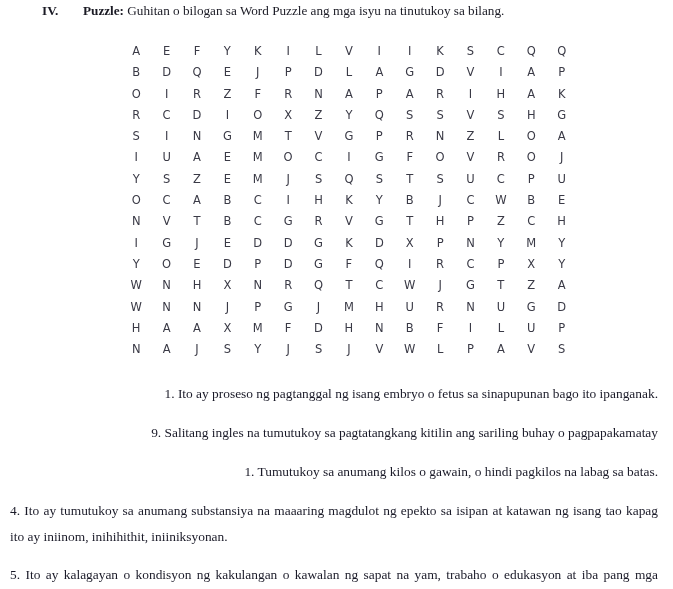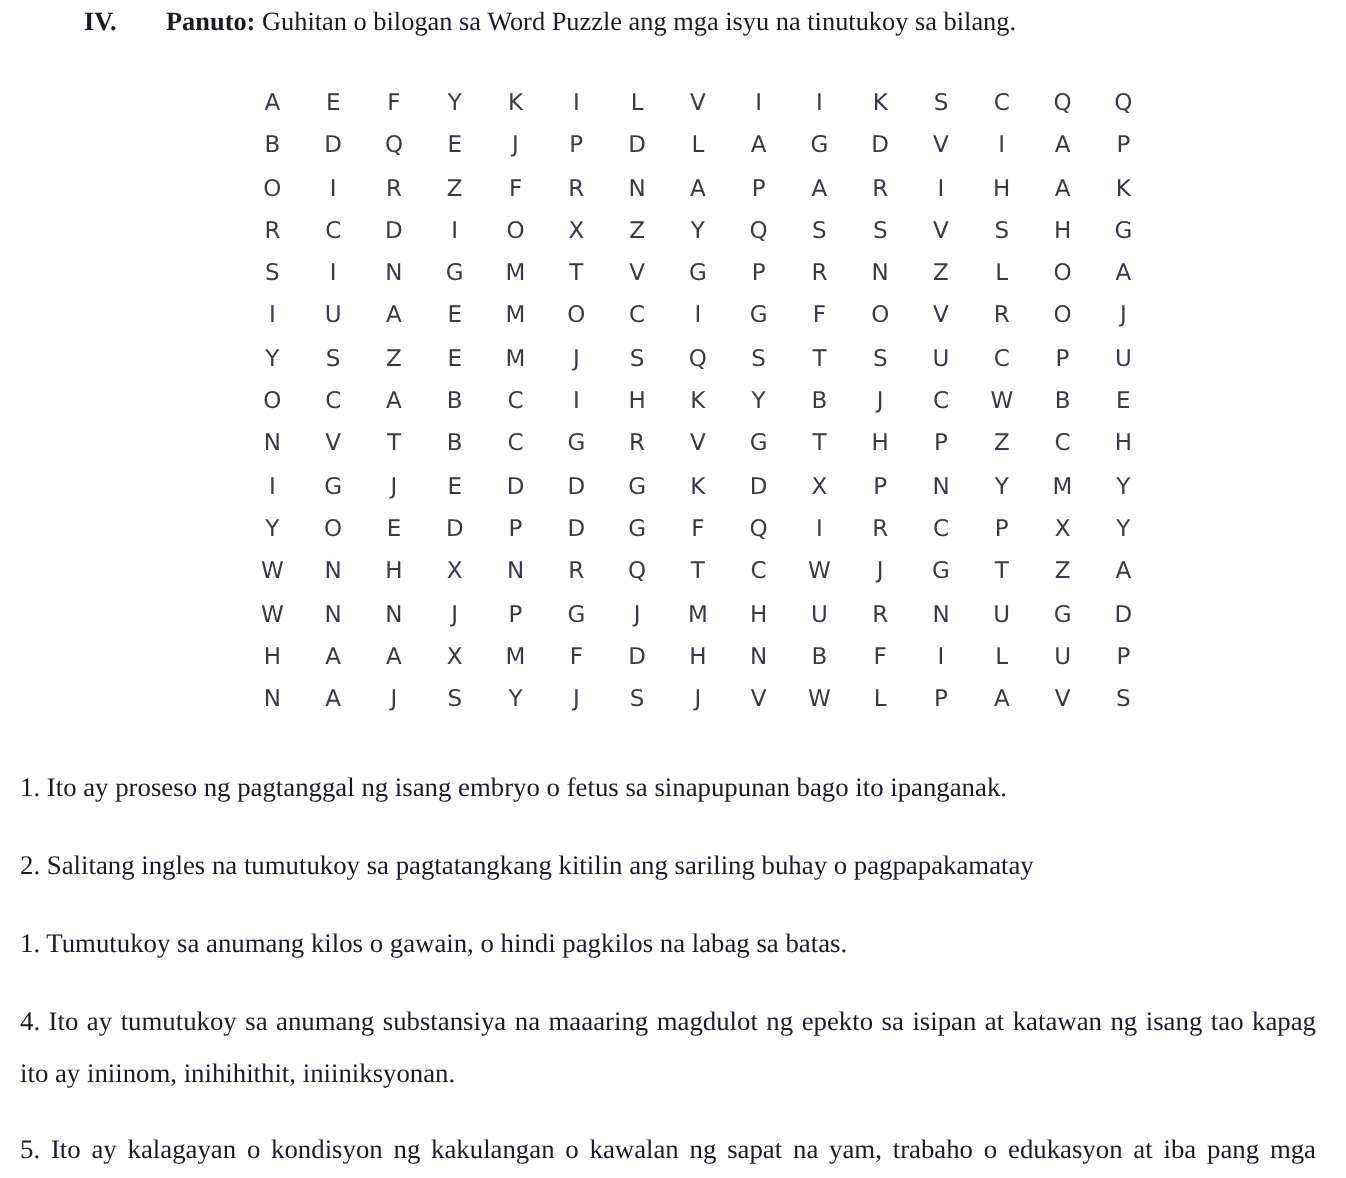--- a/index.html
+++ b/index.html
@@ -75,28 +75,28 @@
     line-height: 25.5px;
     text-align: justify;
     text-justify: inter-word;
     margin-bottom: 8.5px;
     color: #1a1a28;
   }
   .question-item:last-child {
     margin-bottom: 0;
   }
   .question-item.no-justify {
-    text-align: left;
+    text-align: right;
   }
 </style>
 </head>
 <body>
 
 <div class="instruction-line">
-  <span class="numeral">IV.</span><span class="panuto-label">Panuto:</span><span class="instruction-body">&nbsp;</span><span class="instruction-body">Guhitan o bilogan sa Word Puzzle ang mga isyu na tinutukoy sa bilang.</span>
+  <span class="numeral">IV.</span><span class="panuto-label">Puzzle:</span><span class="instruction-body">&nbsp;</span><span class="instruction-body">Guhitan o bilogan sa Word Puzzle ang mga isyu na tinutukoy sa bilang.</span>
 </div>
 
 <div class="puzzle-grid">
     <div class="grid-cell">A</div>
     <div class="grid-cell">E</div>
     <div class="grid-cell">F</div>
     <div class="grid-cell">Y</div>
     <div class="grid-cell">K</div>
     <div class="grid-cell">I</div>
     <div class="grid-cell">L</div>
@@ -315,17 +315,17 @@
     <div class="grid-cell">W</div>
     <div class="grid-cell">L</div>
     <div class="grid-cell">P</div>
     <div class="grid-cell">A</div>
     <div class="grid-cell">V</div>
     <div class="grid-cell">S</div>
   </div>
 
 <div class="questions">
     <p class="question-item no-justify">1. Ito ay proseso ng pagtanggal ng isang embryo o fetus sa sinapupunan bago ito ipanganak.</p>
-    <p class="question-item no-justify">2. Salitang ingles na tumutukoy sa pagtatangkang kitilin ang sariling buhay o pagpapakamatay</p>
+    <p class="question-item no-justify">9. Salitang ingles na tumutukoy sa pagtatangkang kitilin ang sariling buhay o pagpapakamatay</p>
     <p class="question-item no-justify">1. Tumutukoy sa anumang kilos o gawain, o hindi pagkilos na labag sa batas.</p>
     <p class="question-item">4. Ito ay tumutukoy sa anumang substansiya na maaaring magdulot ng epekto sa isipan at katawan ng isang tao kapag ito ay iniinom, inihihithit, iniiniksyonan.</p>
     <p class="question-item">5. Ito ay kalagayan o kondisyon ng kakulangan o kawalan ng sapat na yam, trabaho o edukasyon at iba pang mga pangunahing pangangailang ng tao.</p>
   </div>
 
 </body></html>

